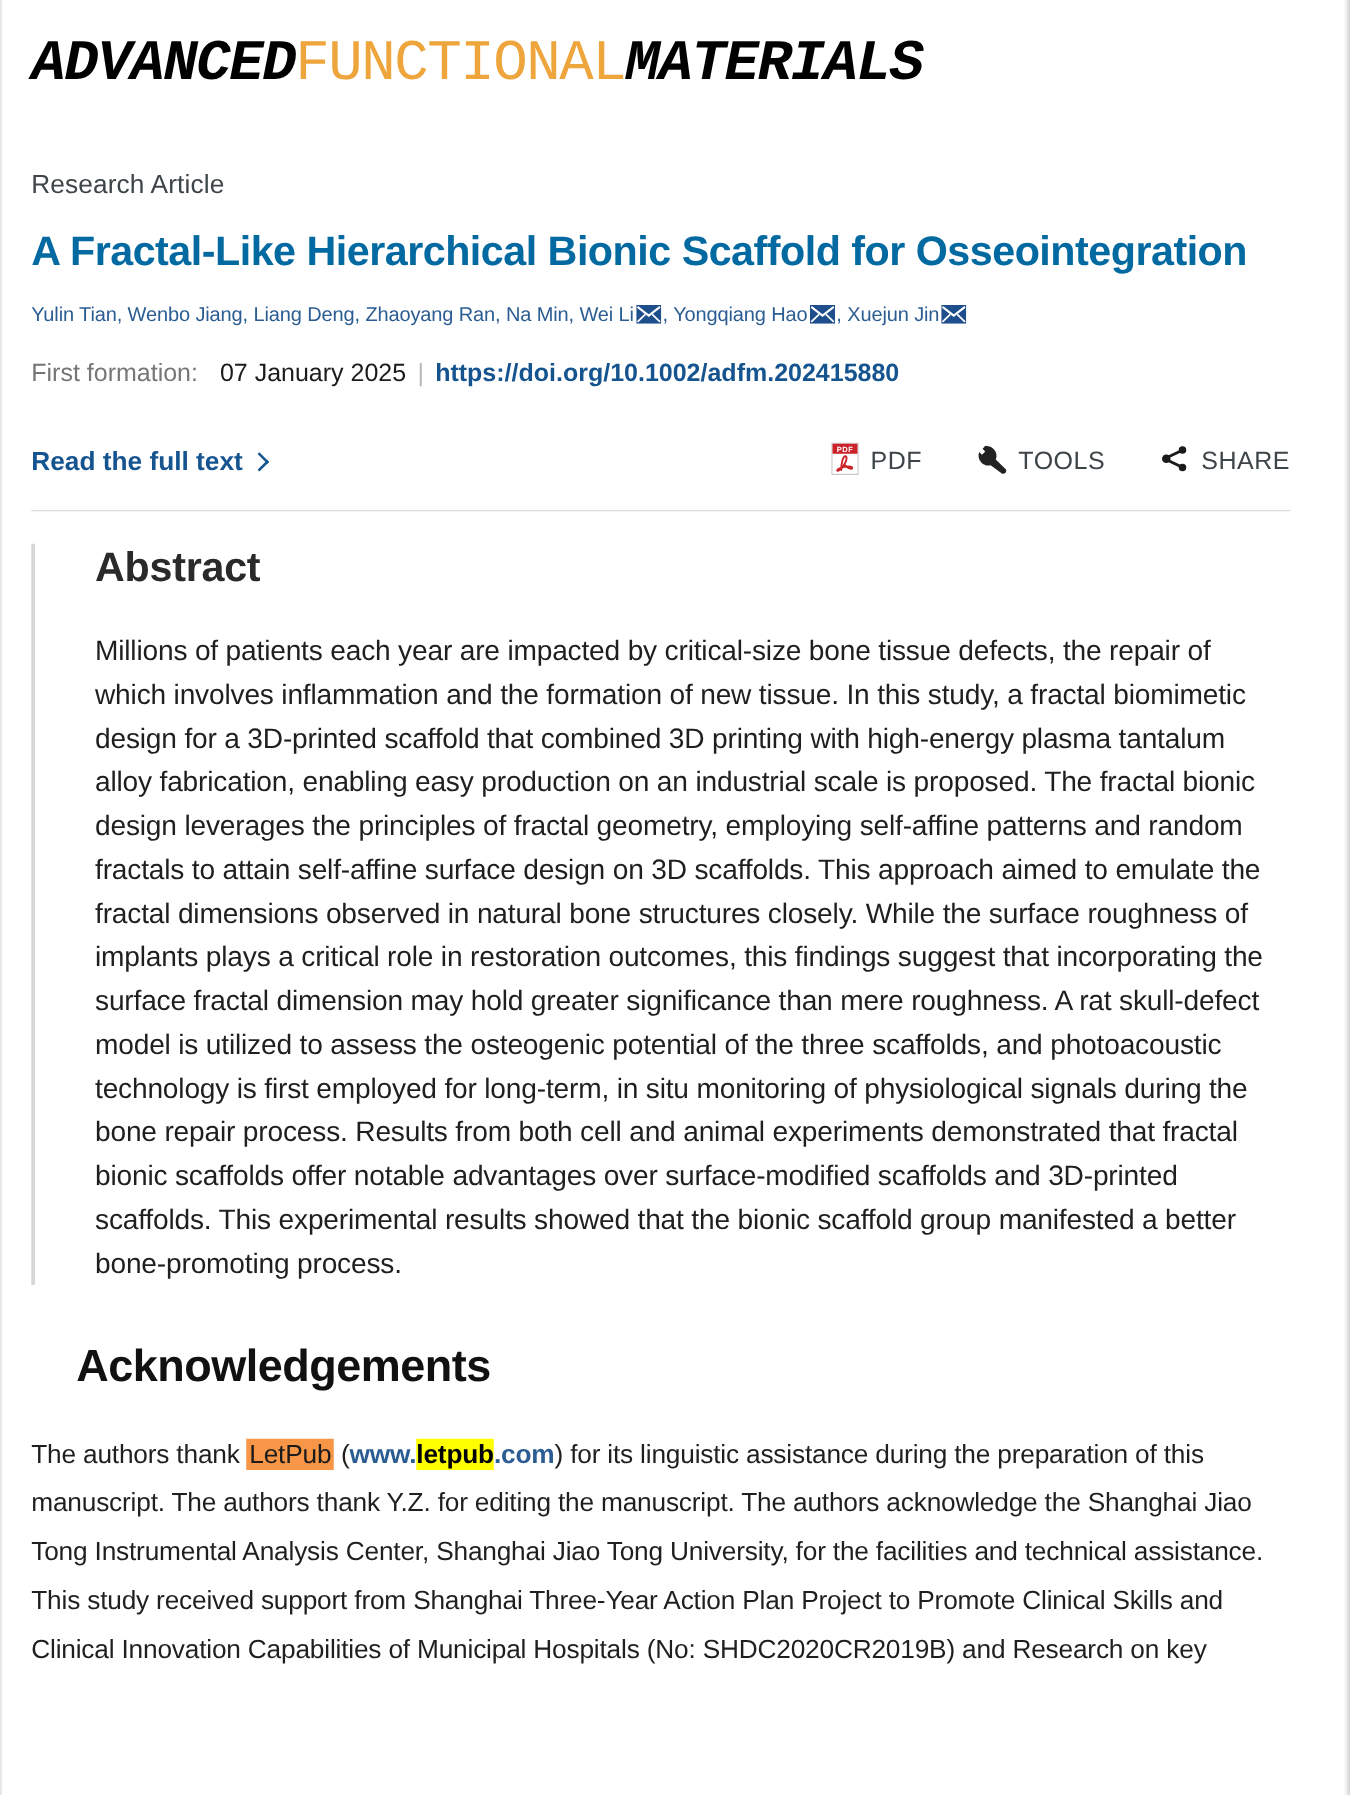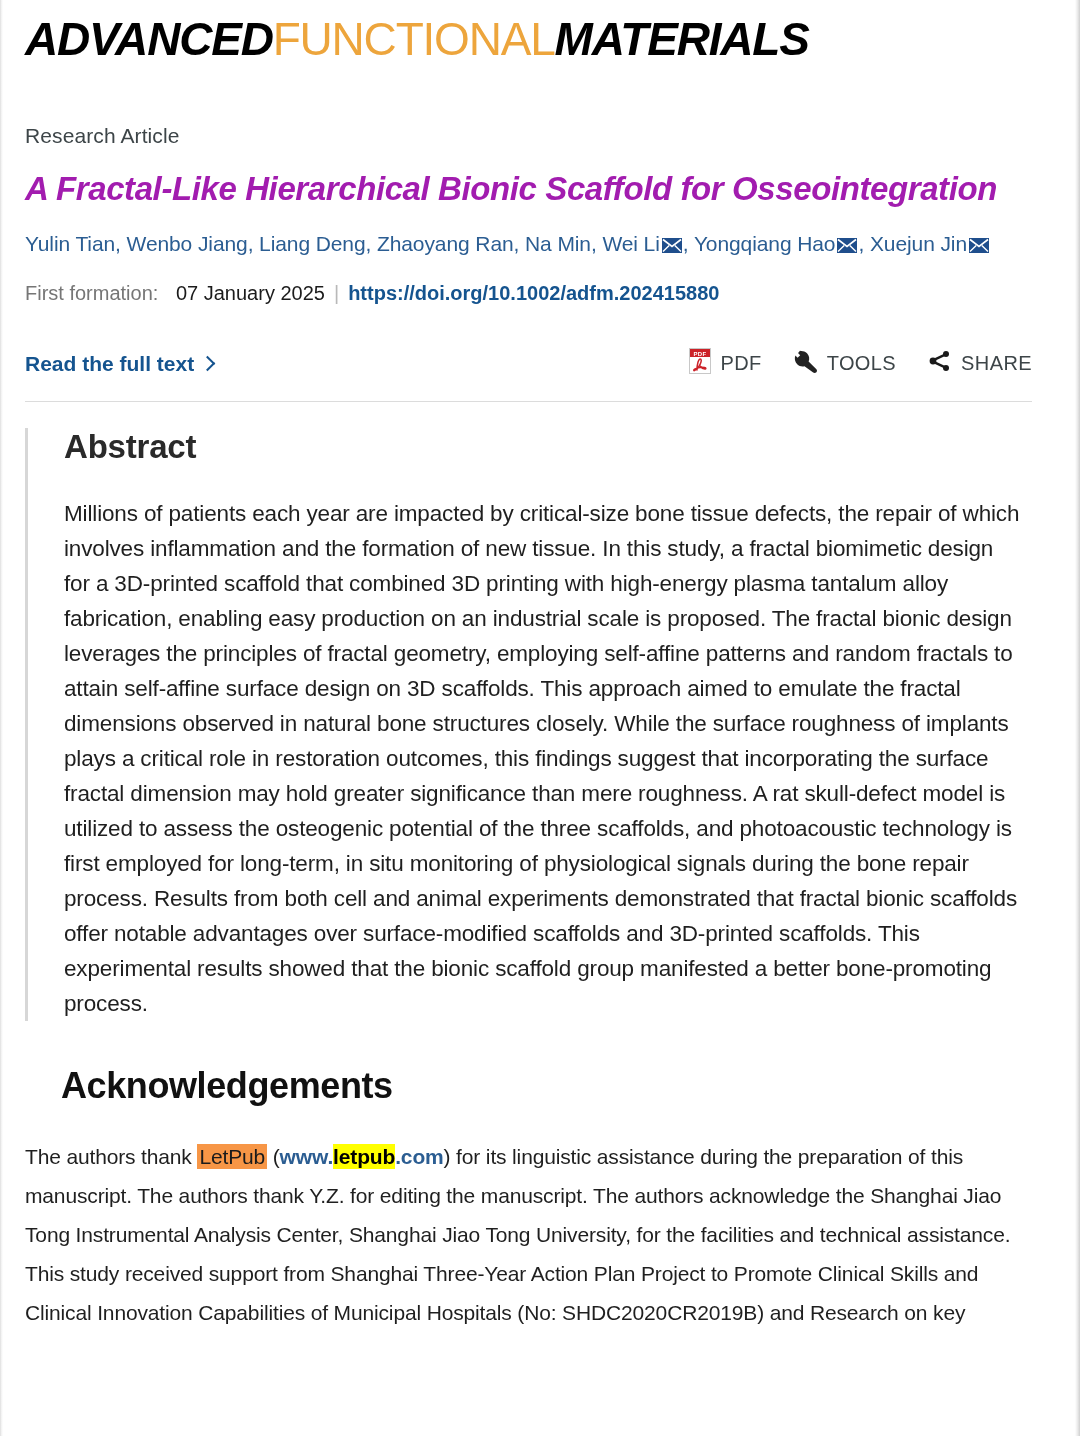--- a/index.html
+++ b/index.html
@@ -36,24 +36,25 @@
 
   .content {
     position: relative;
     padding: 0 48px 0 25px;
     box-sizing: border-box;
     width: 1080px;
   }
 
   
   .masthead {
-    padding-top: 16px;
+    padding-top: 28px;
     padding-bottom: 6px;
     white-space: nowrap;
     line-height: 1;
+    font-family: Liberation Mono, monospace;
   }
   .masthead span {
     font-size: 46px;
     letter-spacing: -1.2px;
   }
   .mh-advanced {
     font-weight: 900;
     font-style: italic;
     color: #000000;
     font-stretch: condensed;
@@ -73,28 +74,27 @@
   .article-type {
     margin-top: 56px;
     font-size: 21px;
     color: #3d4548;
     letter-spacing: 0.1px;
   }
   .article-title {
     margin-top: 22px;
     font-size: 33px;
     font-weight: 700;
-    color: #a21caf;
+    color: #0369a1;
     letter-spacing: -0.4px;
     line-height: 1.15;
-    font-style: italic;
   }
   .authors {
     margin-top: 21px;
-    font-size: 21px;
+    font-size: 16px;
     color: #2b5d92;
     line-height: 1.35;
     letter-spacing: -0.1px;
   }
   .authors .sep { color: #2b5d92; }
   .env-icon {
     display: inline-block;
     width: 20px;
     height: 15px;
     vertical-align: -2px;
@@ -137,42 +137,42 @@
     width: 9px;
     height: 9px;
     border-right: 2px solid #15548f;
     border-top: 2px solid #15548f;
     transform: rotate(45deg);
     margin-bottom: 1px;
   }
   .tool-group {
     display: flex;
     align-items: center;
-    gap: 32px;
+    gap: 44px;
   }
   .tool-item {
     display: inline-flex;
     align-items: center;
     gap: 9px;
     font-size: 20px;
     color: #3d4548;
     letter-spacing: 0.4px;
     text-decoration: none;
   }
   .divider {
     height: 1px;
     background: #dcdcdc;
     margin: 0 0 0 0;
   }
 
   
   .abstract-block {
     margin-top: 26px;
     border-left: 3px solid #d7d7d7;
-    padding-left: 36px;
+    padding-left: 48px;
   }
   .abstract-heading {
     font-size: 33px;
     font-weight: 600;
     color: #2a2a2a;
     margin: 0 0 30px 0;
     letter-spacing: -0.2px;
   }
   .abstract-body {
     font-size: 22.5px;

